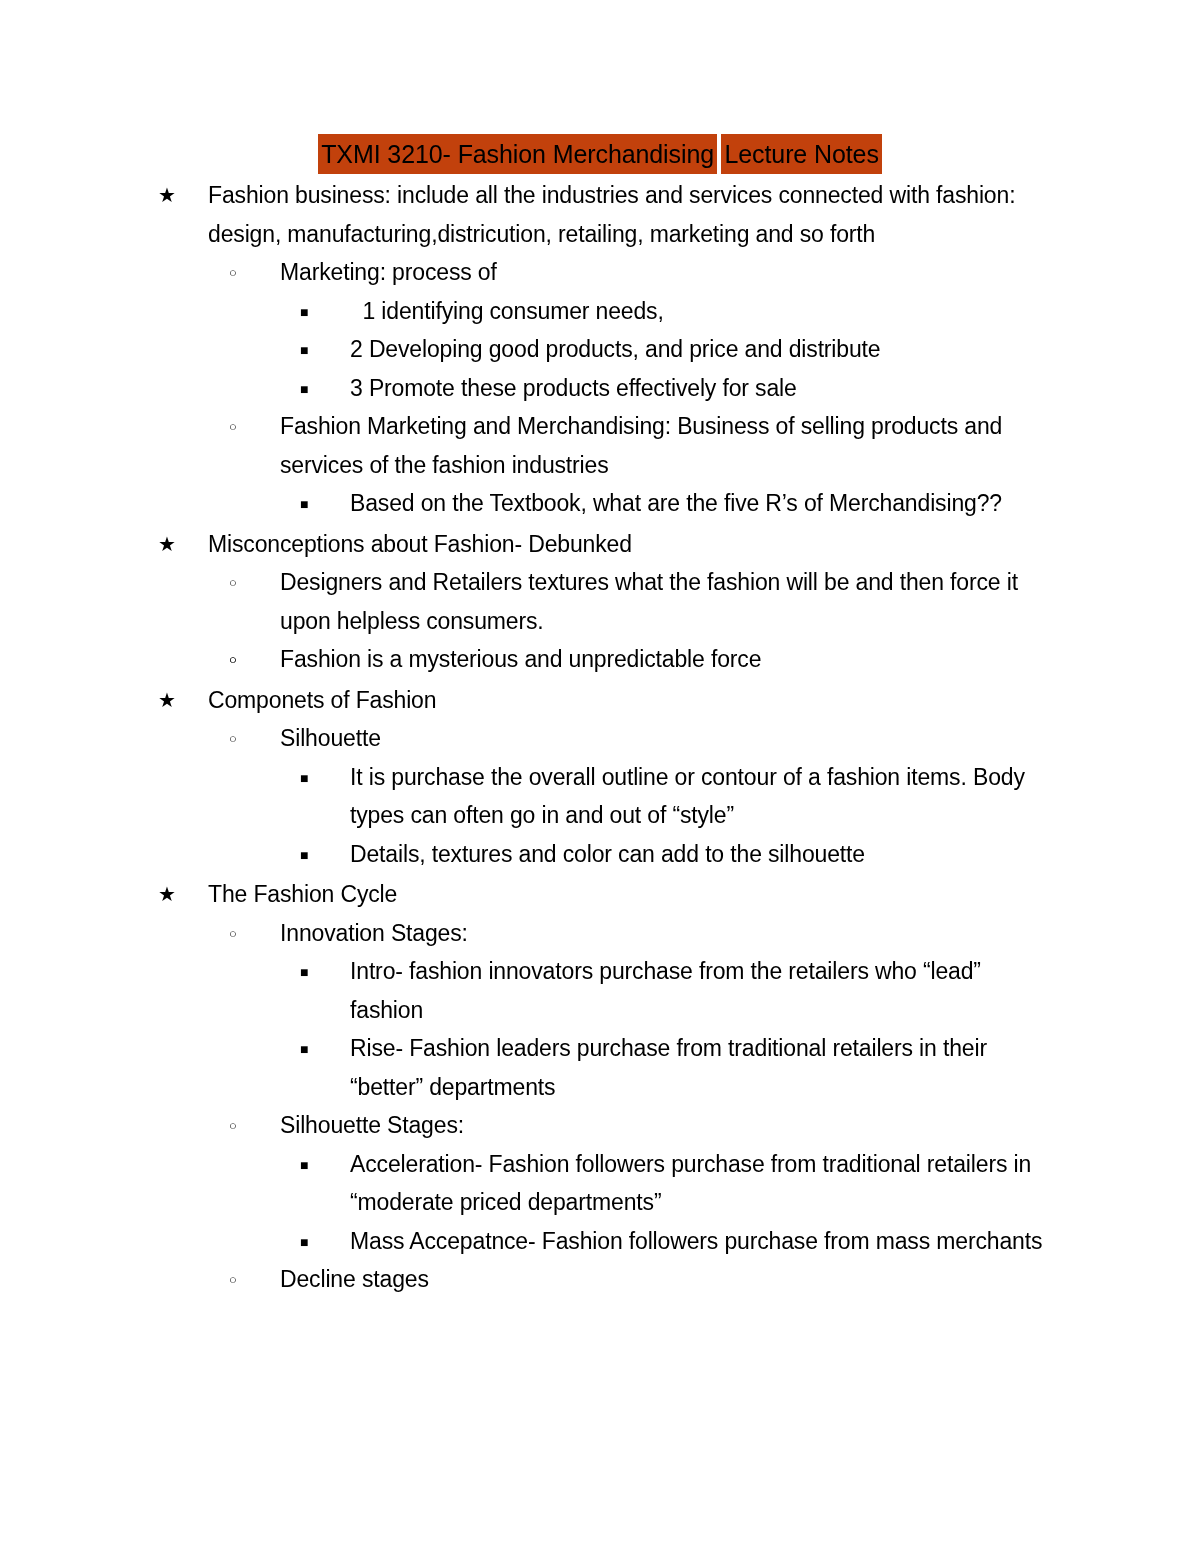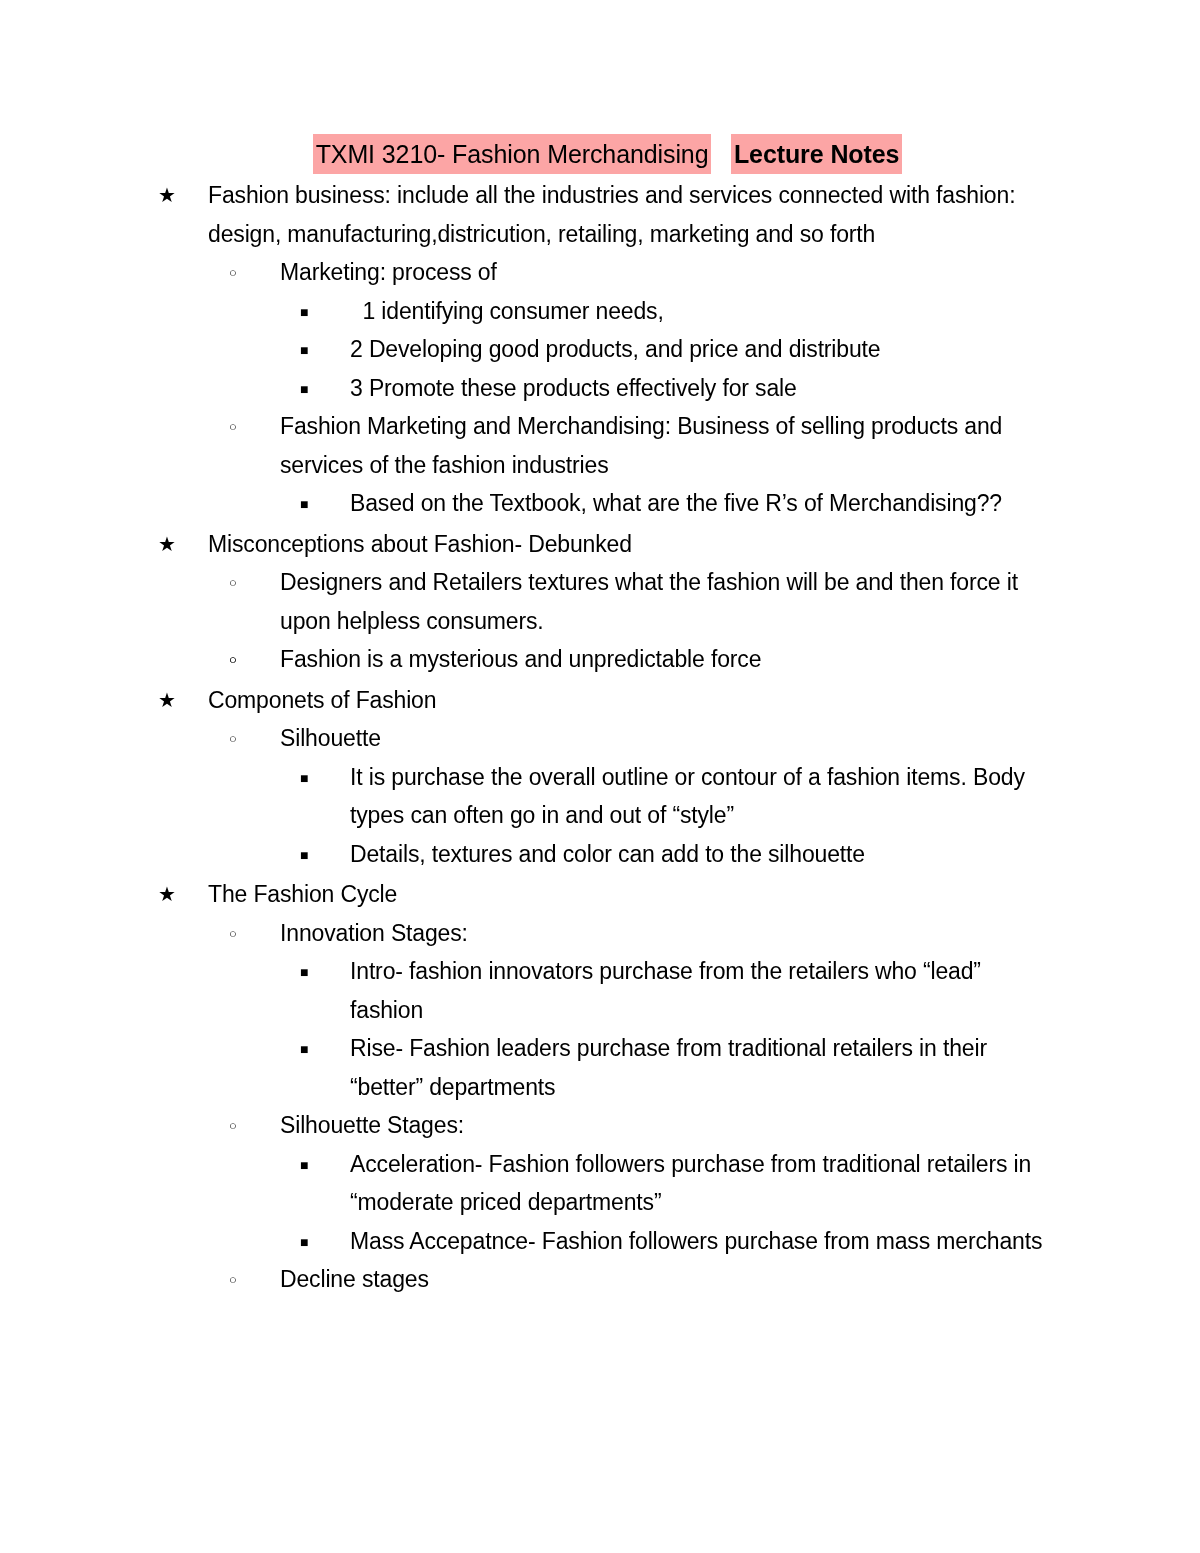--- a/index.html
+++ b/index.html
@@ -26,25 +26,24 @@
     text-align: center;
   }
   .doc-title, .doc-subtitle {
     display: inline-block;
     font-size: 25px;
     line-height: 38px;
     letter-spacing: -0.1px;
     padding: 1px 3px;
   }
   .hl {
-    background: #fca5a5;
-    margin-left: 15px;
+    background: #c2410c;
   }
   .doc-subtitle {
-    font-weight: bold;
+    font-weight: normal;
     margin-top: 4px;
   }
   ul.outline {
     list-style: none;
     margin: 0;
     padding: 0;
   }
   ul.outline ul {
     list-style: none;
     margin: 0;

